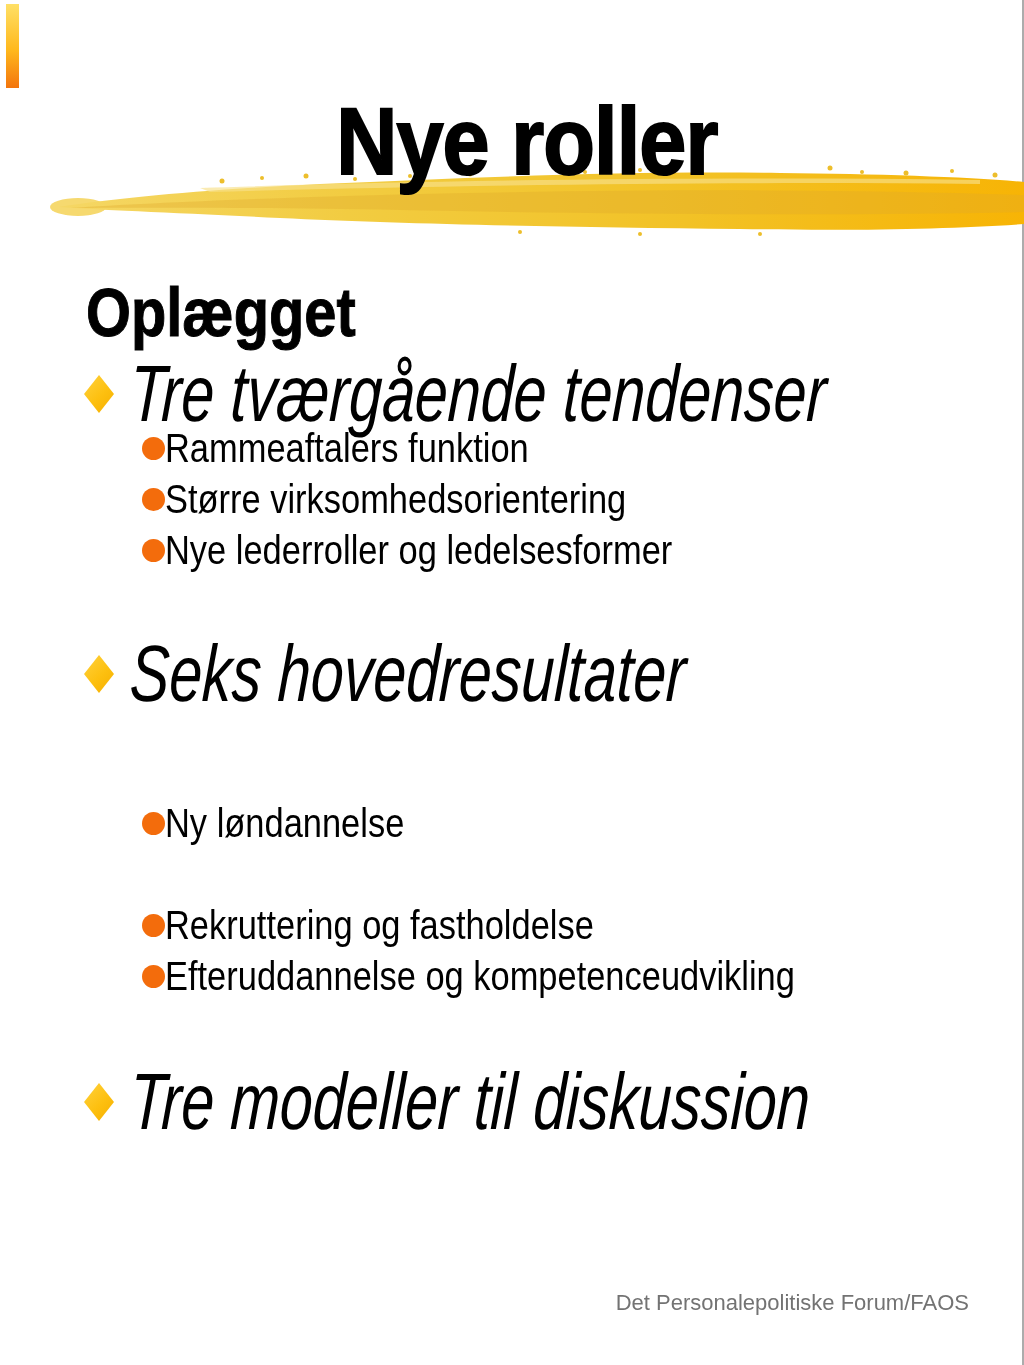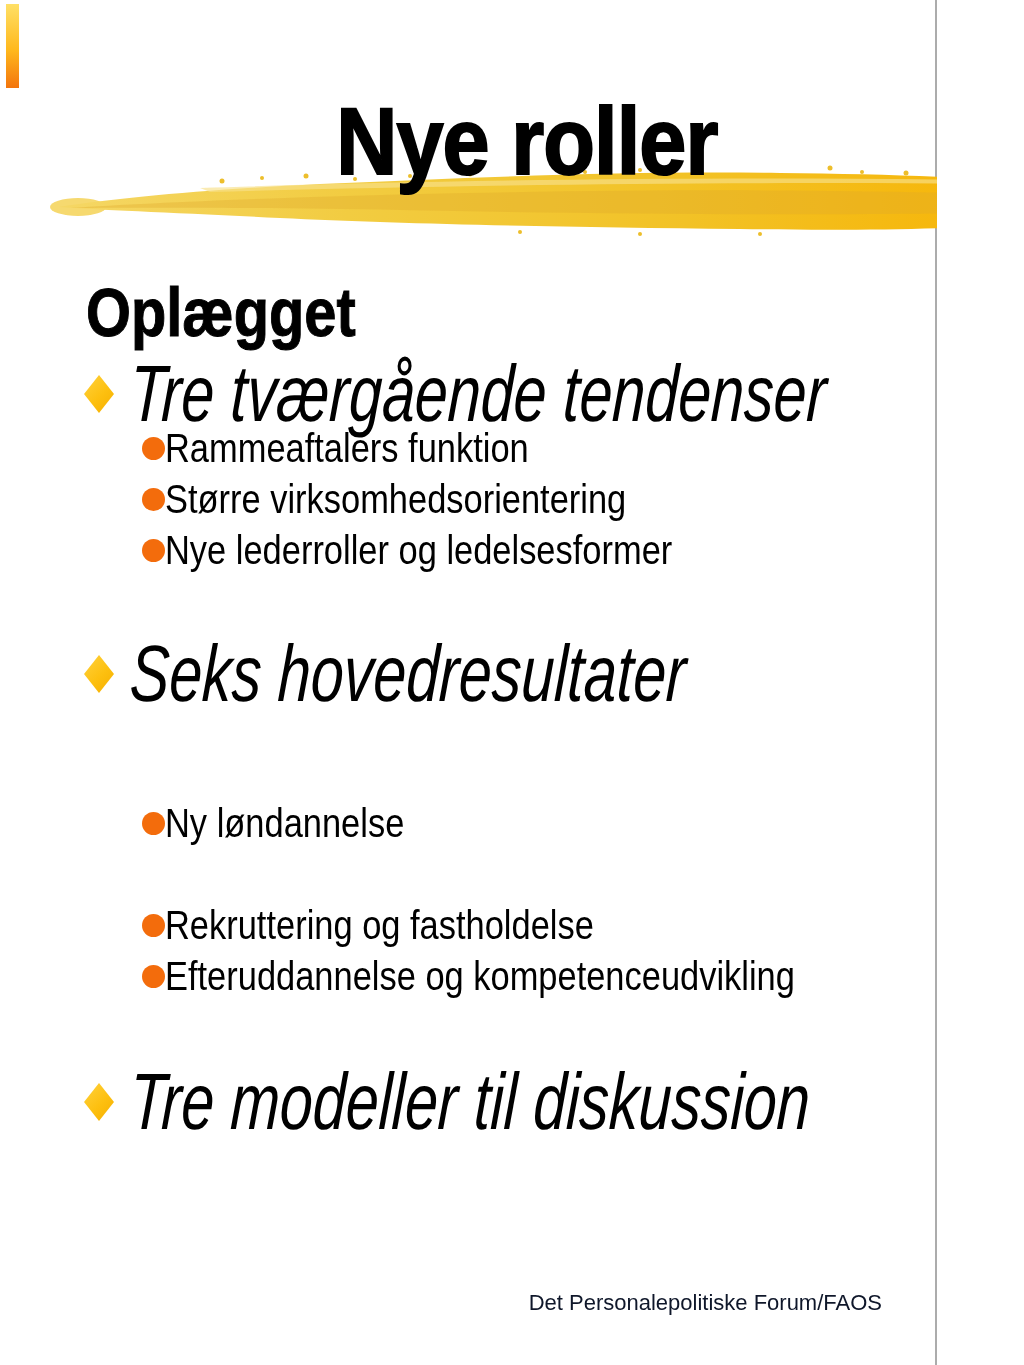--- a/index.html
+++ b/index.html
@@ -1,17 +1,17 @@
 <!DOCTYPE html>
 <html><head>
 <meta charset="utf-8">
 <style>
   html,body{margin:0;padding:0;background:#ffffff;}
   .slide{
-    position:relative;width:937px;height:1365px;background:#ffffff;
+    position:relative;width:1024px;height:1365px;background:#ffffff;
     overflow:hidden;font-family:"Liberation Sans",sans-serif;color:#000;
   }
   
   .corner-bar{
     position:absolute;left:6px;top:4px;width:13px;height:84px;
     background:linear-gradient(180deg,#FFE066 0%,#FFB81C 55%,#F3750D 100%);
     z-index:3;
   }
   
   .right-edge{
@@ -46,21 +46,21 @@
     position:absolute;left:142px;height:46px;display:flex;align-items:center;
     font-size:41px;z-index:2;
   }
   .item .cx{transform:scaleX(0.84);}
   .dot{
     flex:0 0 auto;width:23px;height:23px;border-radius:50%;
     background:#F36C0C;
   }
   .footer{
     position:absolute;right:55px;top:1290px;font-size:22px;line-height:26px;
-    z-index:2;color:#0f172a;
+    z-index:2;color:#737373;
   }
 </style>
 </head>
 <body>
 
 <div class="slide">
 
   <div class="corner-bar"></div>
   <div class="right-edge"></div>
 

